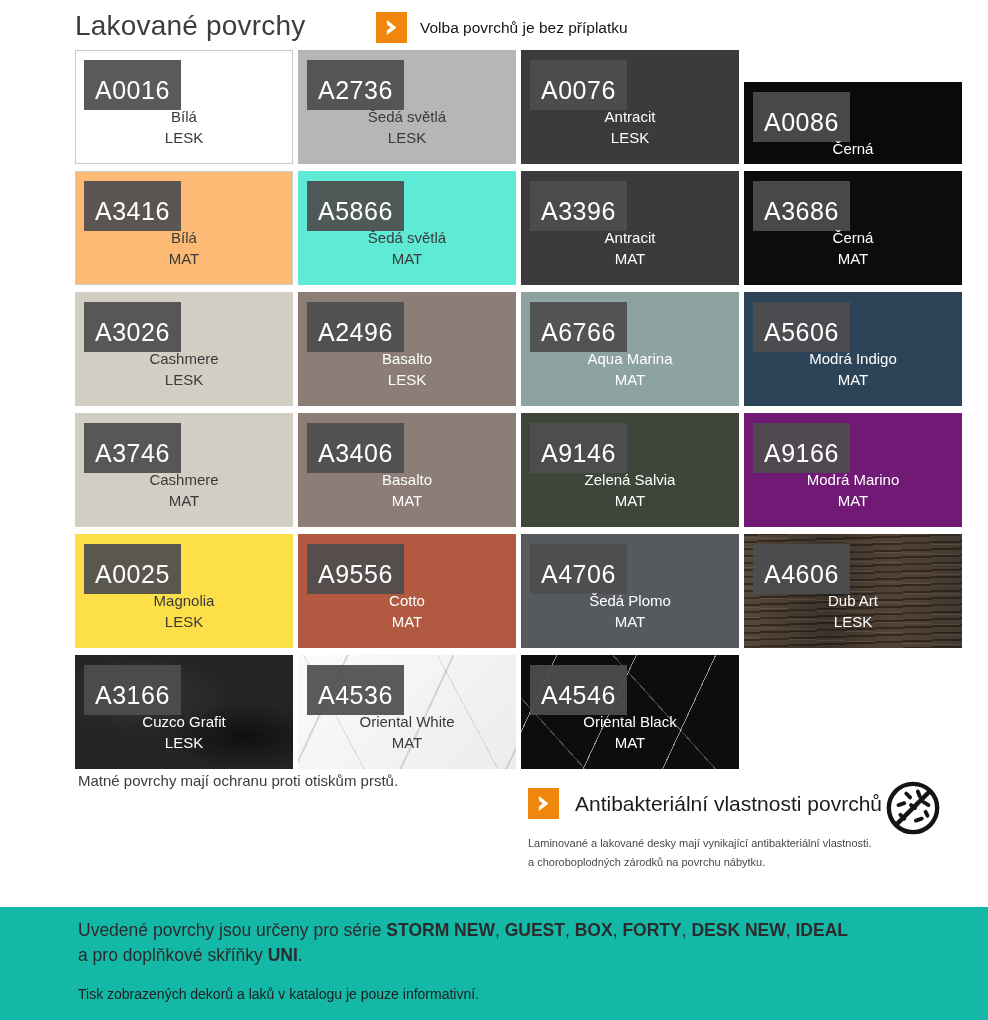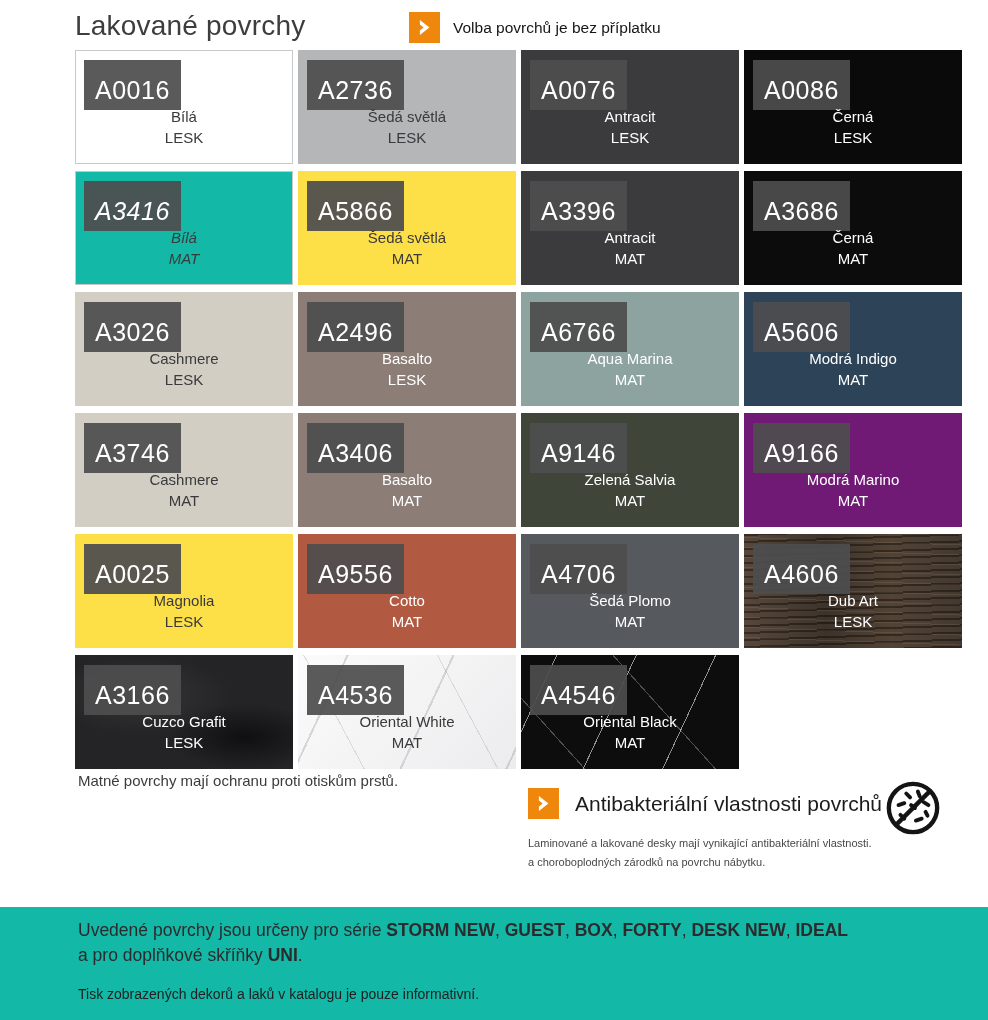--- a/index.html
+++ b/index.html
@@ -1,21 +1,21 @@
 <!DOCTYPE html>
 <html><head>
 <meta charset="utf-8">
 <style>
   html,body{margin:0;padding:0;}
   body{width:988px;height:1020px;background:#ffffff;font-family:"Liberation Sans",sans-serif;position:relative;overflow:hidden;}
   .page{position:absolute;inset:0;}
 
   .title{position:absolute;left:75px;top:10px;font-size:28px;font-weight:300;color:#3d3d3f;letter-spacing:.2px;}
 
-  .top-note{position:absolute;left:409px;top:12px;display:flex;align-items:center;gap:13px;}
+  .top-note{position:absolute;left:376px;top:12px;display:flex;align-items:center;gap:13px;}
   .badge{width:31px;height:31px;background:#f0870d;display:flex;align-items:center;justify-content:center;flex:0 0 auto;}
   .top-note .note-text{font-size:15.5px;color:#161618;}
 
   .grid{position:absolute;left:75px;top:50px;width:887px;display:grid;grid-template-columns:repeat(4,218px);grid-auto-rows:114px;gap:7px 5px;}
   .swatch{position:relative;}
   .swatch.bordered{box-shadow:inset 0 0 0 1px #c9c9c9;}
   .code{position:absolute;top:10px;left:9px;background:rgba(77,77,79,.93);color:#fff;font-size:25px;padding:16px 11px 5px;letter-spacing:.5px;}
   .labels{position:absolute;top:56px;left:0;right:0;text-align:center;font-size:15px;line-height:21px;}
   .txt-dark .labels{color:#3a3a3c;}
   .txt-light .labels{color:#ffffff;}
@@ -83,37 +83,37 @@
   </div>
 
   <div class="swatch txt-light" style="background: rgb(59, 59, 61);">
     <div class="code">A0076</div>
     <div class="labels">
       <div class="name">Antracit</div>
       <div class="finish">LESK</div>
     </div>
   </div>
 
-  <div class="swatch txt-light" style="background: rgb(10, 10, 10);">
+  <div class="swatch txt-light" style="background: rgb(10, 10, 10); margin-top: 32px;">
     <div class="code">A0086</div>
     <div class="labels">
       <div class="name">Černá</div>
       <div class="finish">LESK</div>
     </div>
   </div>
 
-  <div class="swatch txt-dark bordered" style="background: #14b8a6; font-style: italic;">
+  <div class="swatch txt-dark bordered" style="background: #fdba74;">
     <div class="code">A3416</div>
     <div class="labels">
       <div class="name">Bílá</div>
       <div class="finish">MAT</div>
     </div>
   </div>
 
-  <div class="swatch txt-dark" style="background: #fde047;">
+  <div class="swatch txt-dark" style="background: #5eead4;">
     <div class="code">A5866</div>
     <div class="labels">
       <div class="name">Šedá světlá</div>
       <div class="finish">MAT</div>
     </div>
   </div>
 
   <div class="swatch txt-light" style="background: rgb(59, 59, 61);">
     <div class="code">A3396</div>
     <div class="labels">

